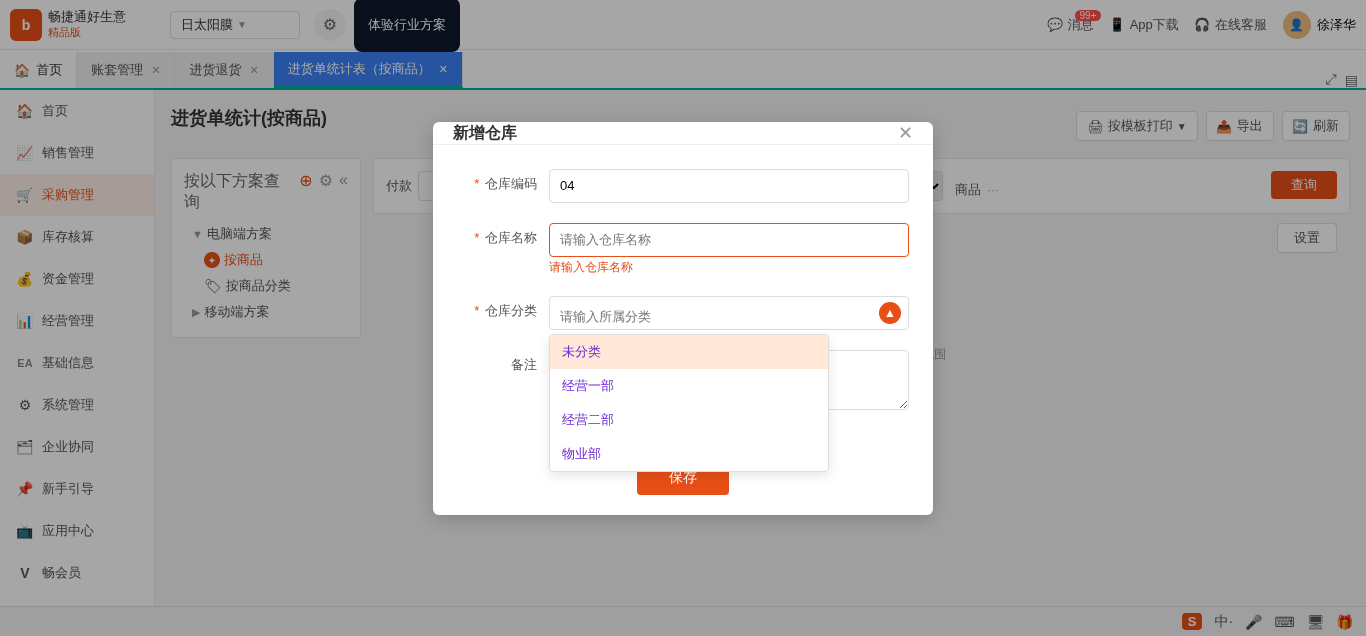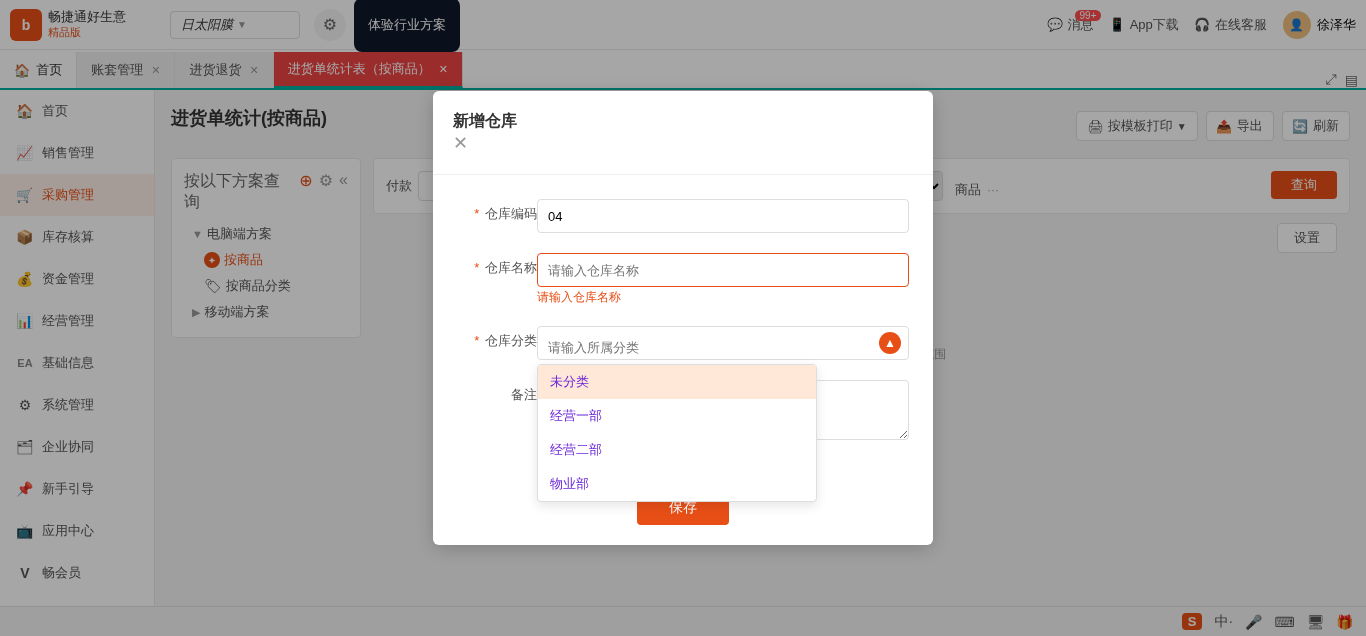--- a/index.html
+++ b/index.html
@@ -33,21 +33,21 @@
     .logo-badge { font-size: 11px; color: #e84f17; }
 
     .store-selector {
       display: flex; align-items: center; gap: 4px;
       border: 1px solid #ddd; border-radius: 4px;
       padding: 4px 10px;
       background: #fff;
       cursor: pointer;
       min-width: 130px;
     }
-    .store-selector span { color: #333; font-size: 13px; font-style: italic; }
+    .store-selector span { color: #333; font-size: 13px; }
     .store-selector .arrow { color: #999; font-size: 10px; }
 
     .top-actions { display: flex; align-items: center; gap: 8px; margin-left: 4px; }
     .gear-btn {
       width: 32px; height: 32px;
       background: #f5f5f5; border-radius: 50%;
       display: flex; align-items: center; justify-content: center;
       cursor: pointer; color: #666; font-size: 16px;
     }
     .try-btn {
@@ -86,21 +86,21 @@
       display: flex; align-items: center; gap: 6px;
       padding: 0 14px;
       font-size: 13px;
       cursor: pointer;
       border-right: 1px solid #e8e8e8;
       color: #555;
       background: #f0f0f0;
       position: relative;
     }
     .tab.active {
-      background: #ef4444;
+      background: #3b82f6;
       color: #fff;
       border-bottom: 2px solid #00b0a0;
     }
     .tab.home { background: #fff; color: #333; }
     .tab-close { color: #999; font-size: 11px; margin-left: 2px; }
     .tab.active .tab-close { color: #fff; }
     .tab-bar-right { margin-left: auto; display: flex; align-items: center; padding-right: 8px; gap: 8px; }
     .tab-nav-btn { color: #666; font-size: 14px; cursor: pointer; }
 
     
@@ -208,29 +208,29 @@
     .dialog {
       background: #fff;
       border-radius: 6px;
       width: 500px;
       box-shadow: 0 4px 20px rgba(0,0,0,0.2);
       position: relative;
       z-index: 101;
       overflow: visible;
     }
     .dialog-header {
-      padding: 20px 20px;
+      padding: 0 20px;
       border-bottom: 1px solid #eee;
-      display: flex; align-items: flex-start; justify-content: space-between; flex-direction: column;
+      display: flex; align-items: flex-end; justify-content: space-between;
     }
     .dialog-title { font-size: 16px; font-weight: bold; color: #333; }
     .dialog-close { color: #999; font-size: 18px; cursor: pointer; }
     .dialog-body { padding: 24px 24px 16px; }
     .form-row {
-      display: flex; align-items: flex-start; gap: 0;
+      display: flex; align-items: flex-start; gap: 12px;
       margin-bottom: 20px;
     }
     .form-label {
       font-size: 13px; color: #555;
       white-space: nowrap; padding-top: 6px;
       min-width: 80px; text-align: right;
     }
     .required-star { color: #e84f17; margin-right: 2px; }
     .form-field { flex: 1; position: relative; }
     .form-input {

